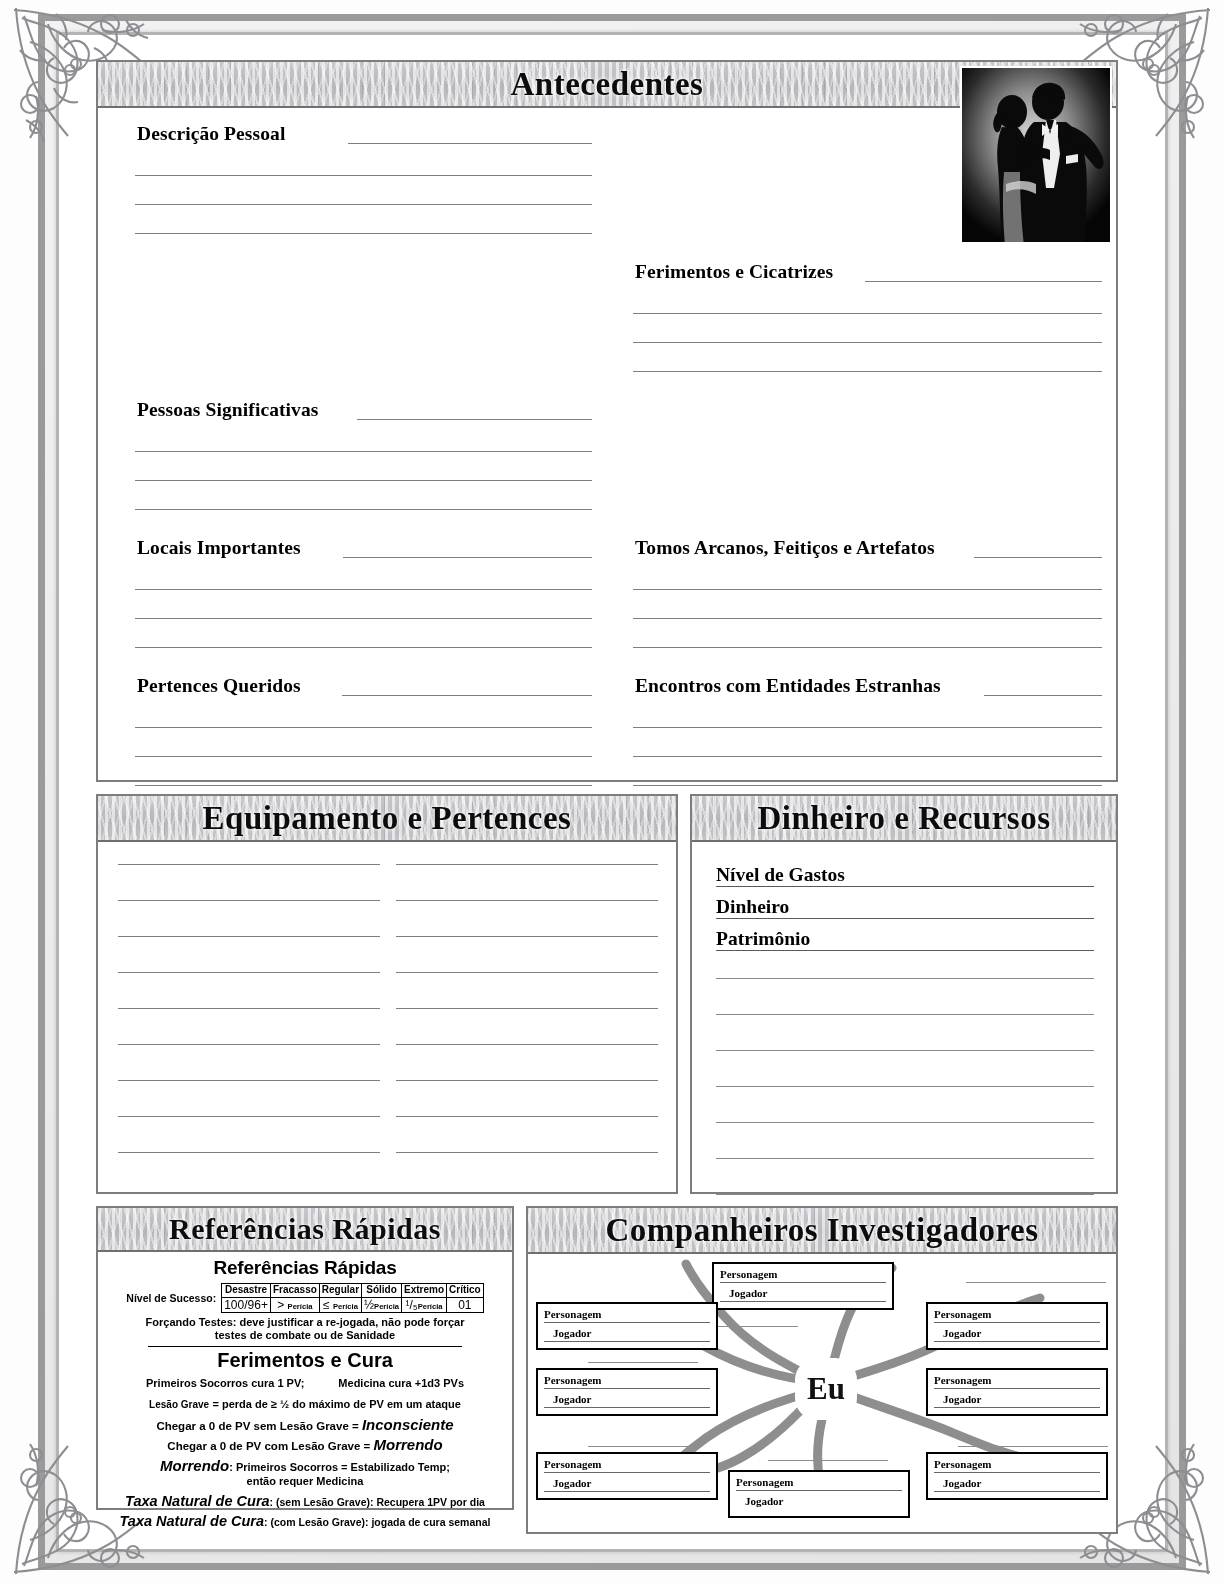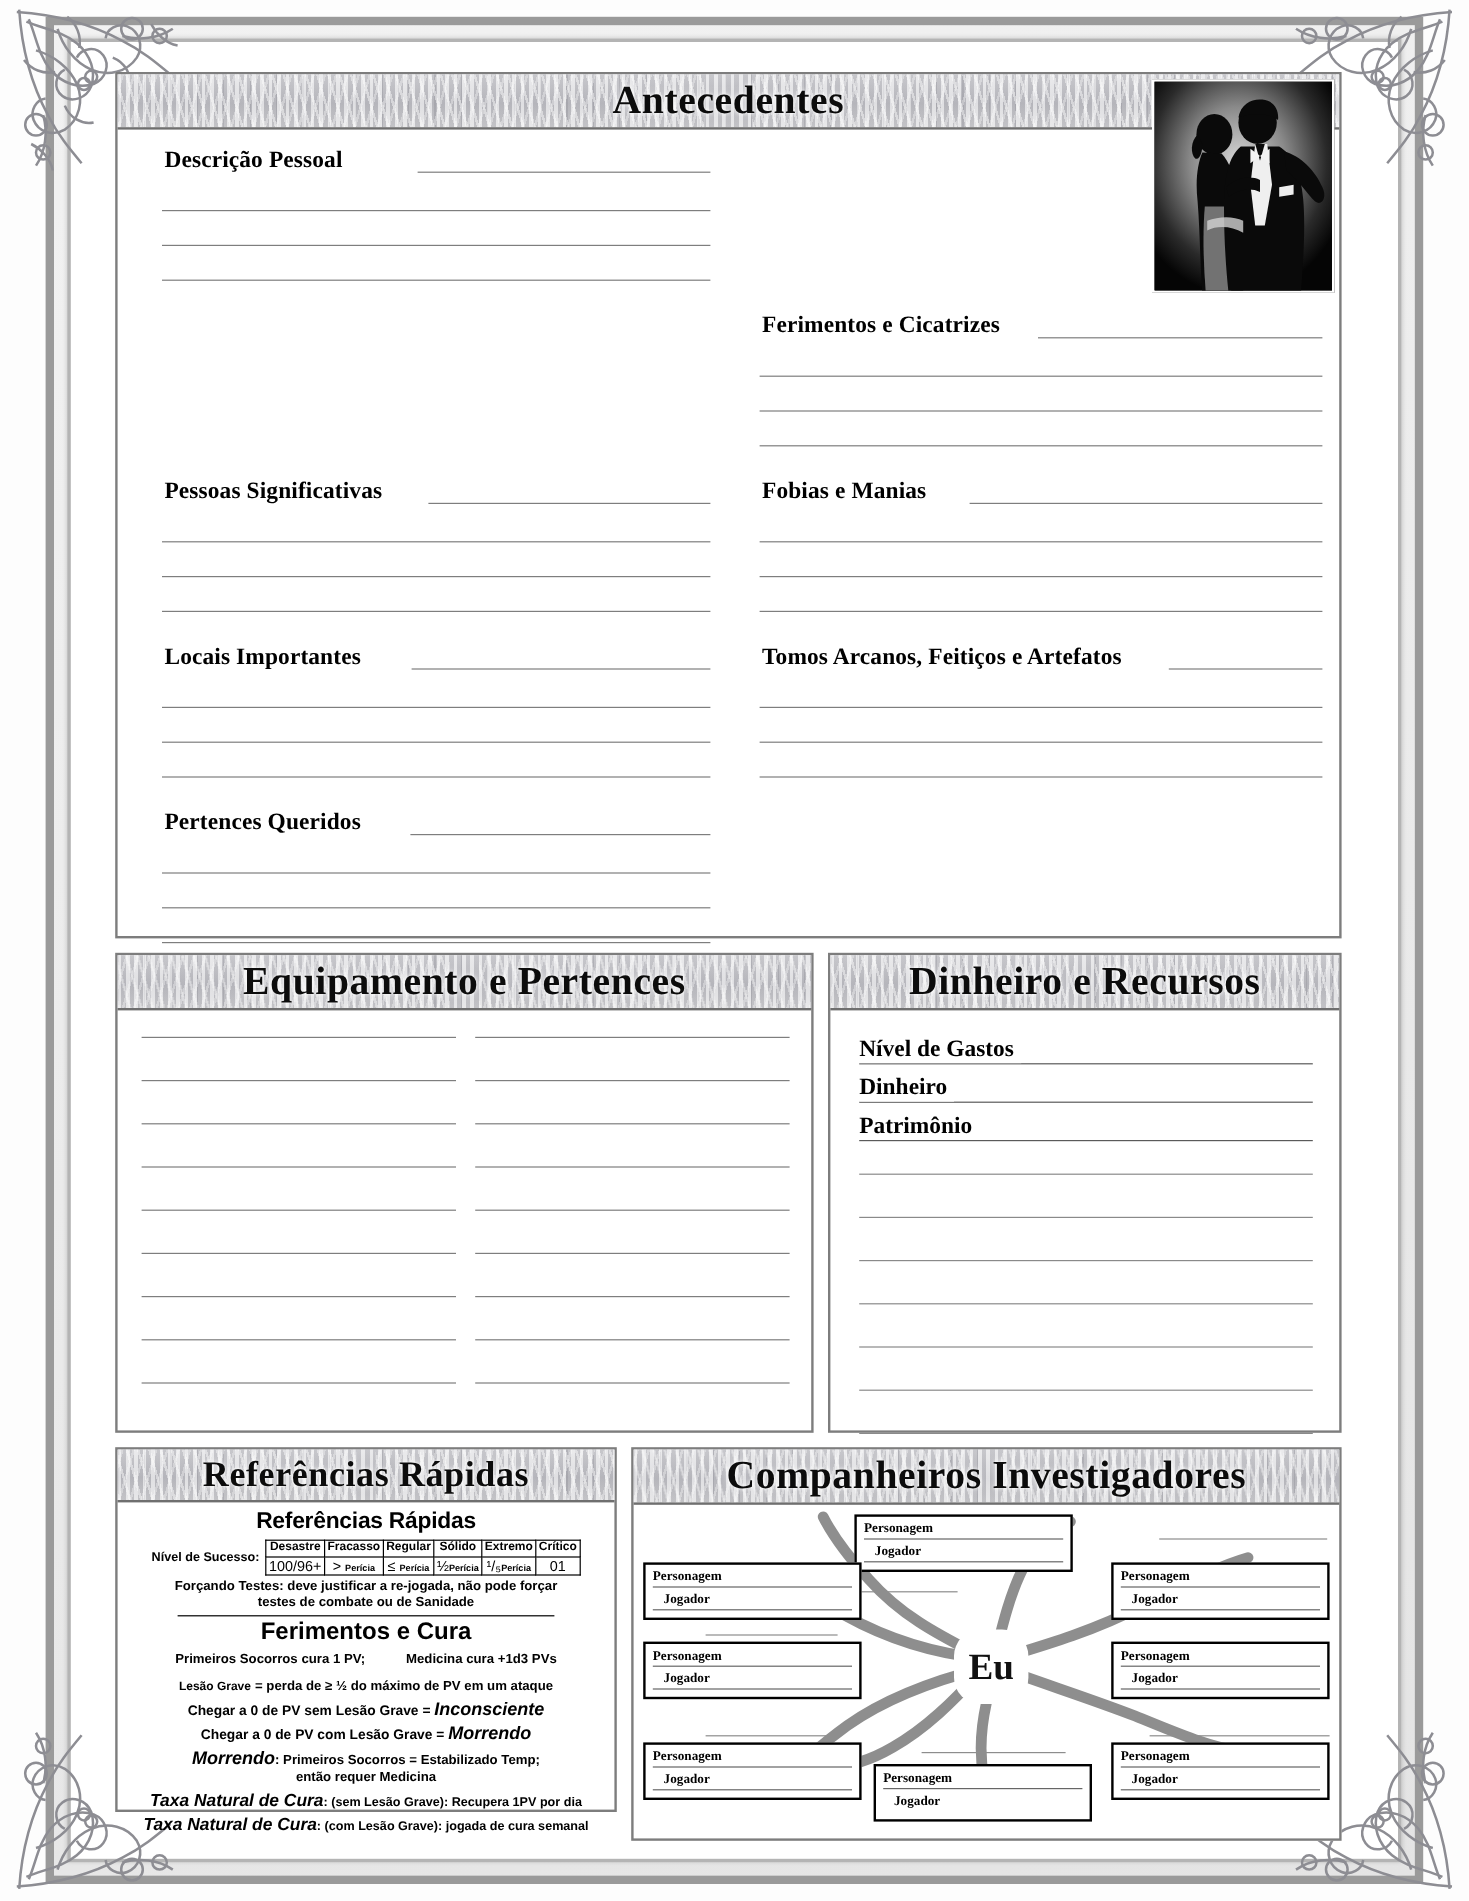--- a/index.html
+++ b/index.html
@@ -430,36 +430,36 @@
 
 
           <div class="bg-block" style="top:138px;height:122px">
             <span class="bg-label">Ferimentos e Cicatrizes</span>
             <div class="wline header-rule" style="top:17px;left:232px"></div>
             <div class="wline" style="top:49px"></div>
             <div class="wline" style="top:78px"></div>
             <div class="wline" style="top:107px"></div>
           </div>
 
-          <div class="bg-block" style="top:276px;height:122px">
-            <span class="bg-label">Fobias e Manias</span>
-            <div class="wline header-rule" style="top:17px;left:175px"></div>
-            <div class="wline" style="top:49px"></div>
-            <div class="wline" style="top:78px"></div>
-            <div class="wline" style="top:107px"></div>
-          </div>
 
           <div class="bg-block" style="top:414px;height:122px">
             <span class="bg-label">Tomos Arcanos, Feitiços e Artefatos</span>
             <div class="wline header-rule" style="top:17px;left:341px"></div>
             <div class="wline" style="top:49px"></div>
             <div class="wline" style="top:78px"></div>
             <div class="wline" style="top:107px"></div>
           </div>
 
+          <div class="bg-block" style="top:552px;height:122px">
+            <span class="bg-label">Encontros com Entidades Estranhas</span>
+            <div class="wline header-rule" style="top:17px;left:351px"></div>
+            <div class="wline" style="top:49px"></div>
+            <div class="wline" style="top:78px"></div>
+            <div class="wline" style="top:107px"></div>
+          </div>
         </div>
       </div>
     </section>
 
     <section class="panel" id="equipamento">
       <div class="banner">
         <span class="banner-title">Equipamento e Pertences</span>
       </div>
       <div class="eq-cols">
         <div class="eq-col c1" id="eq-col-1">

